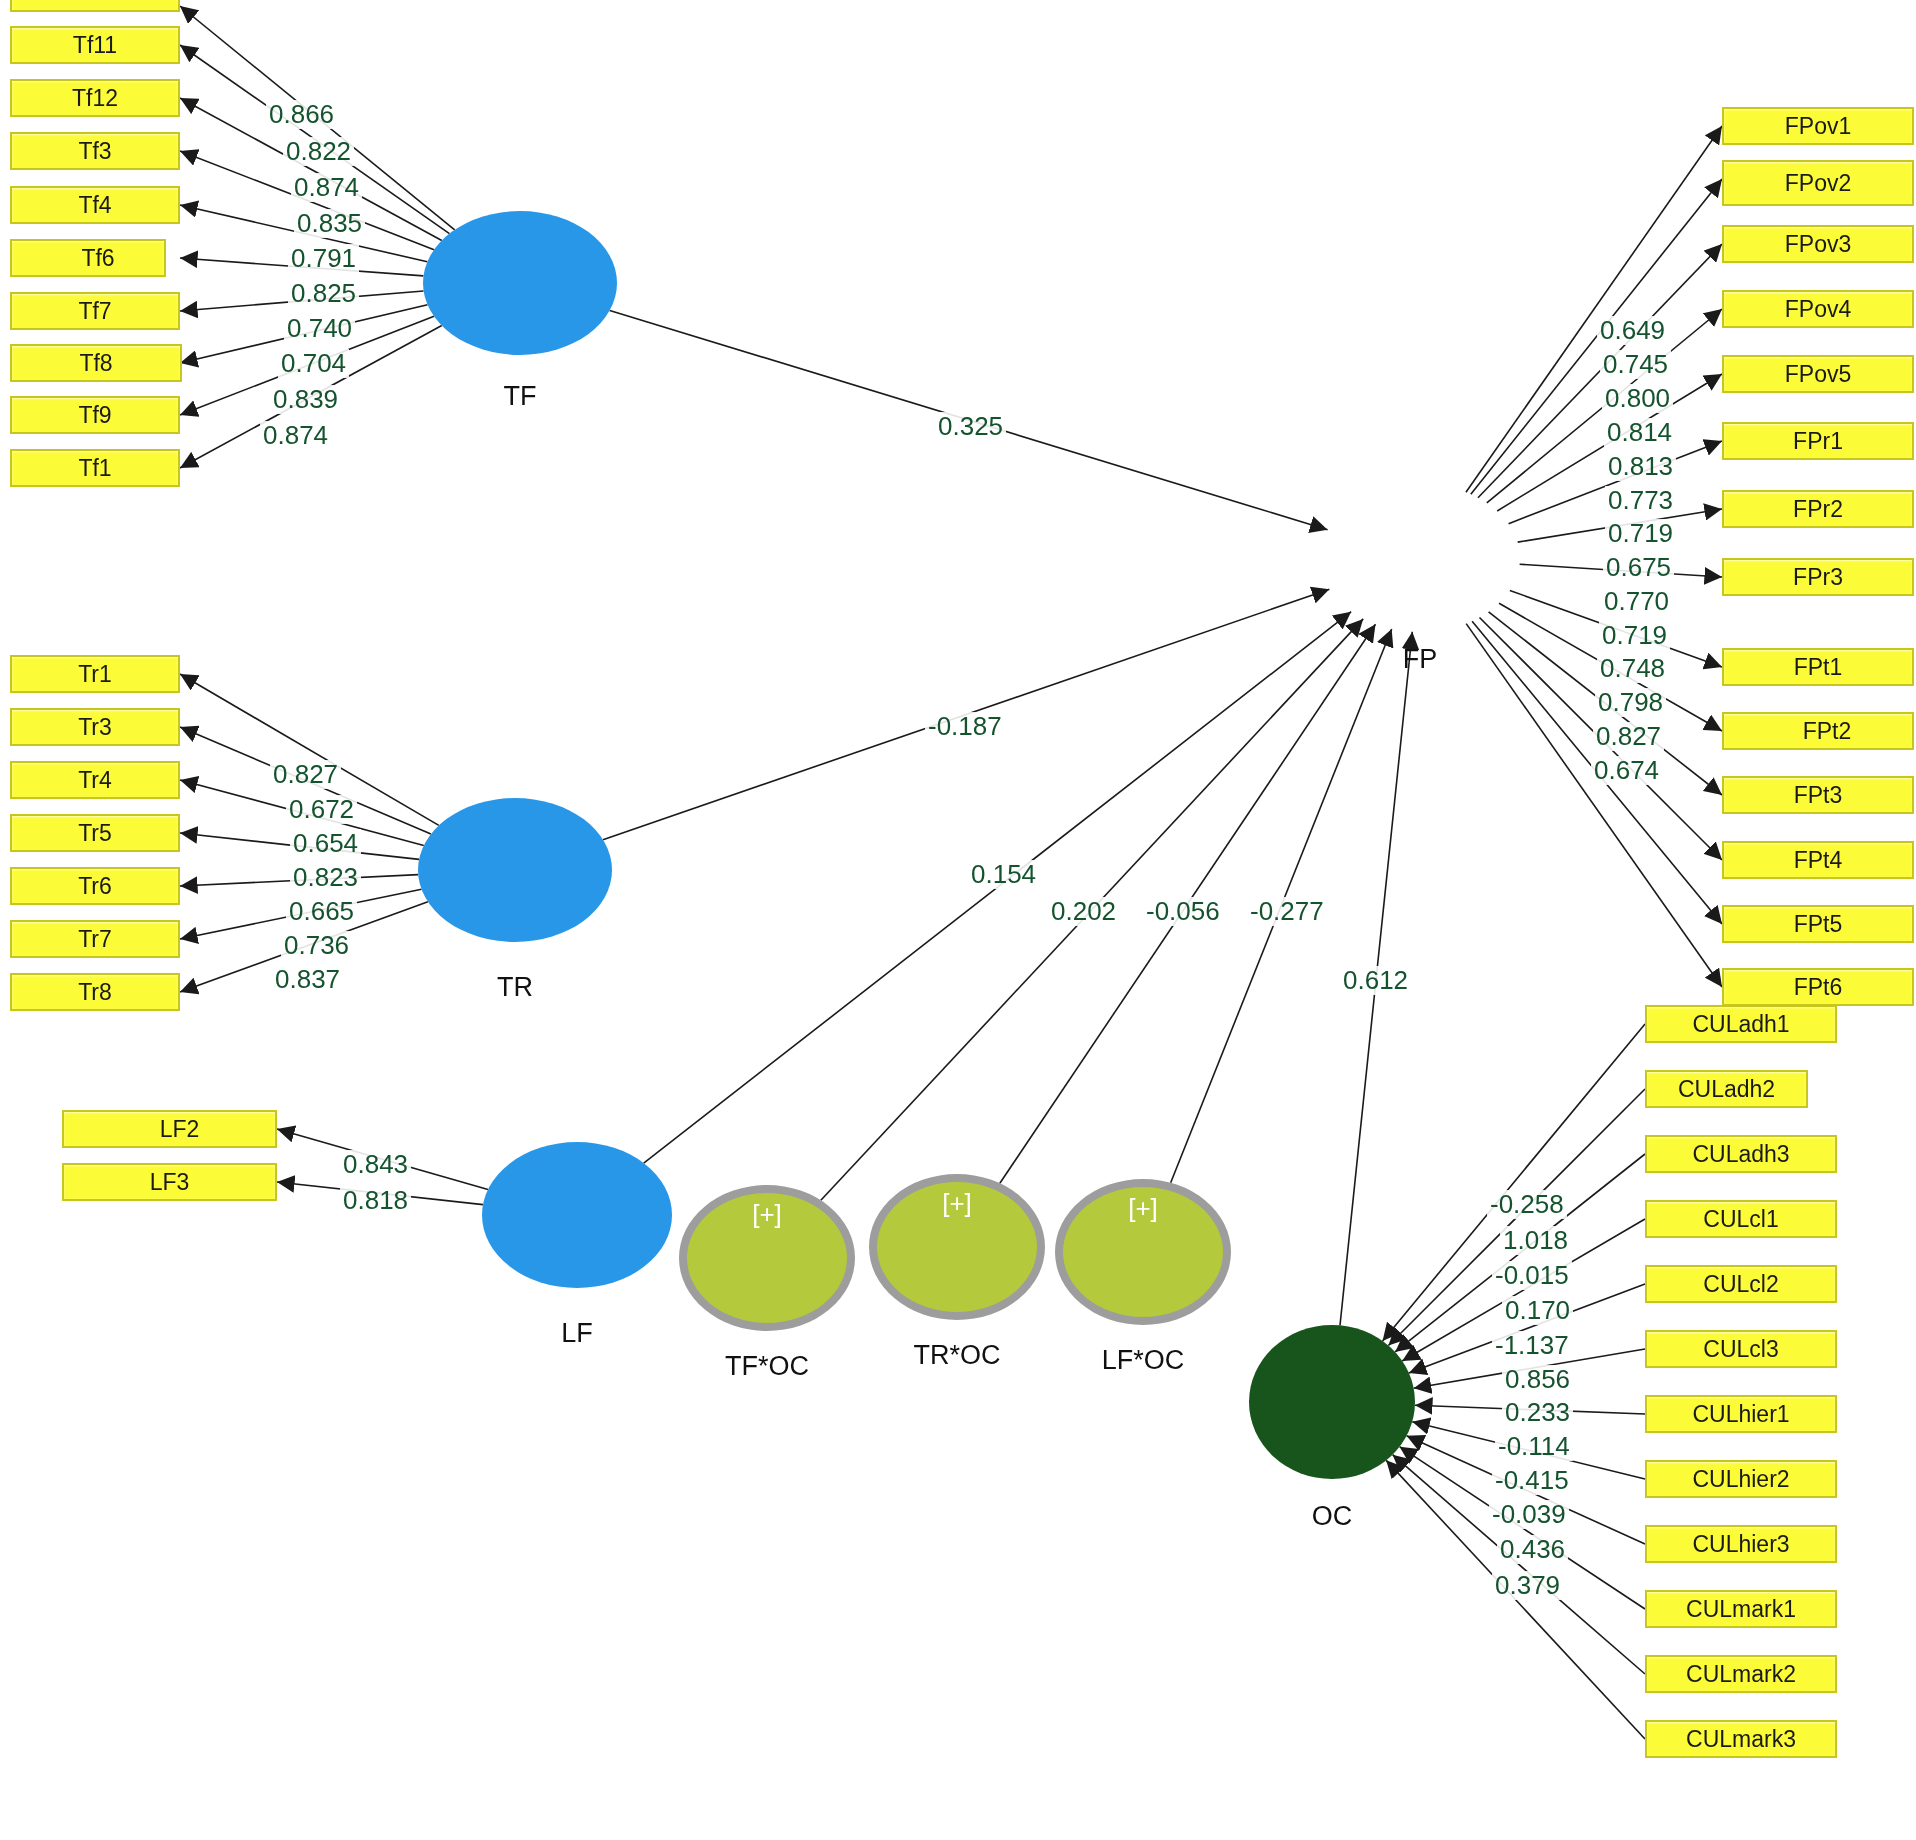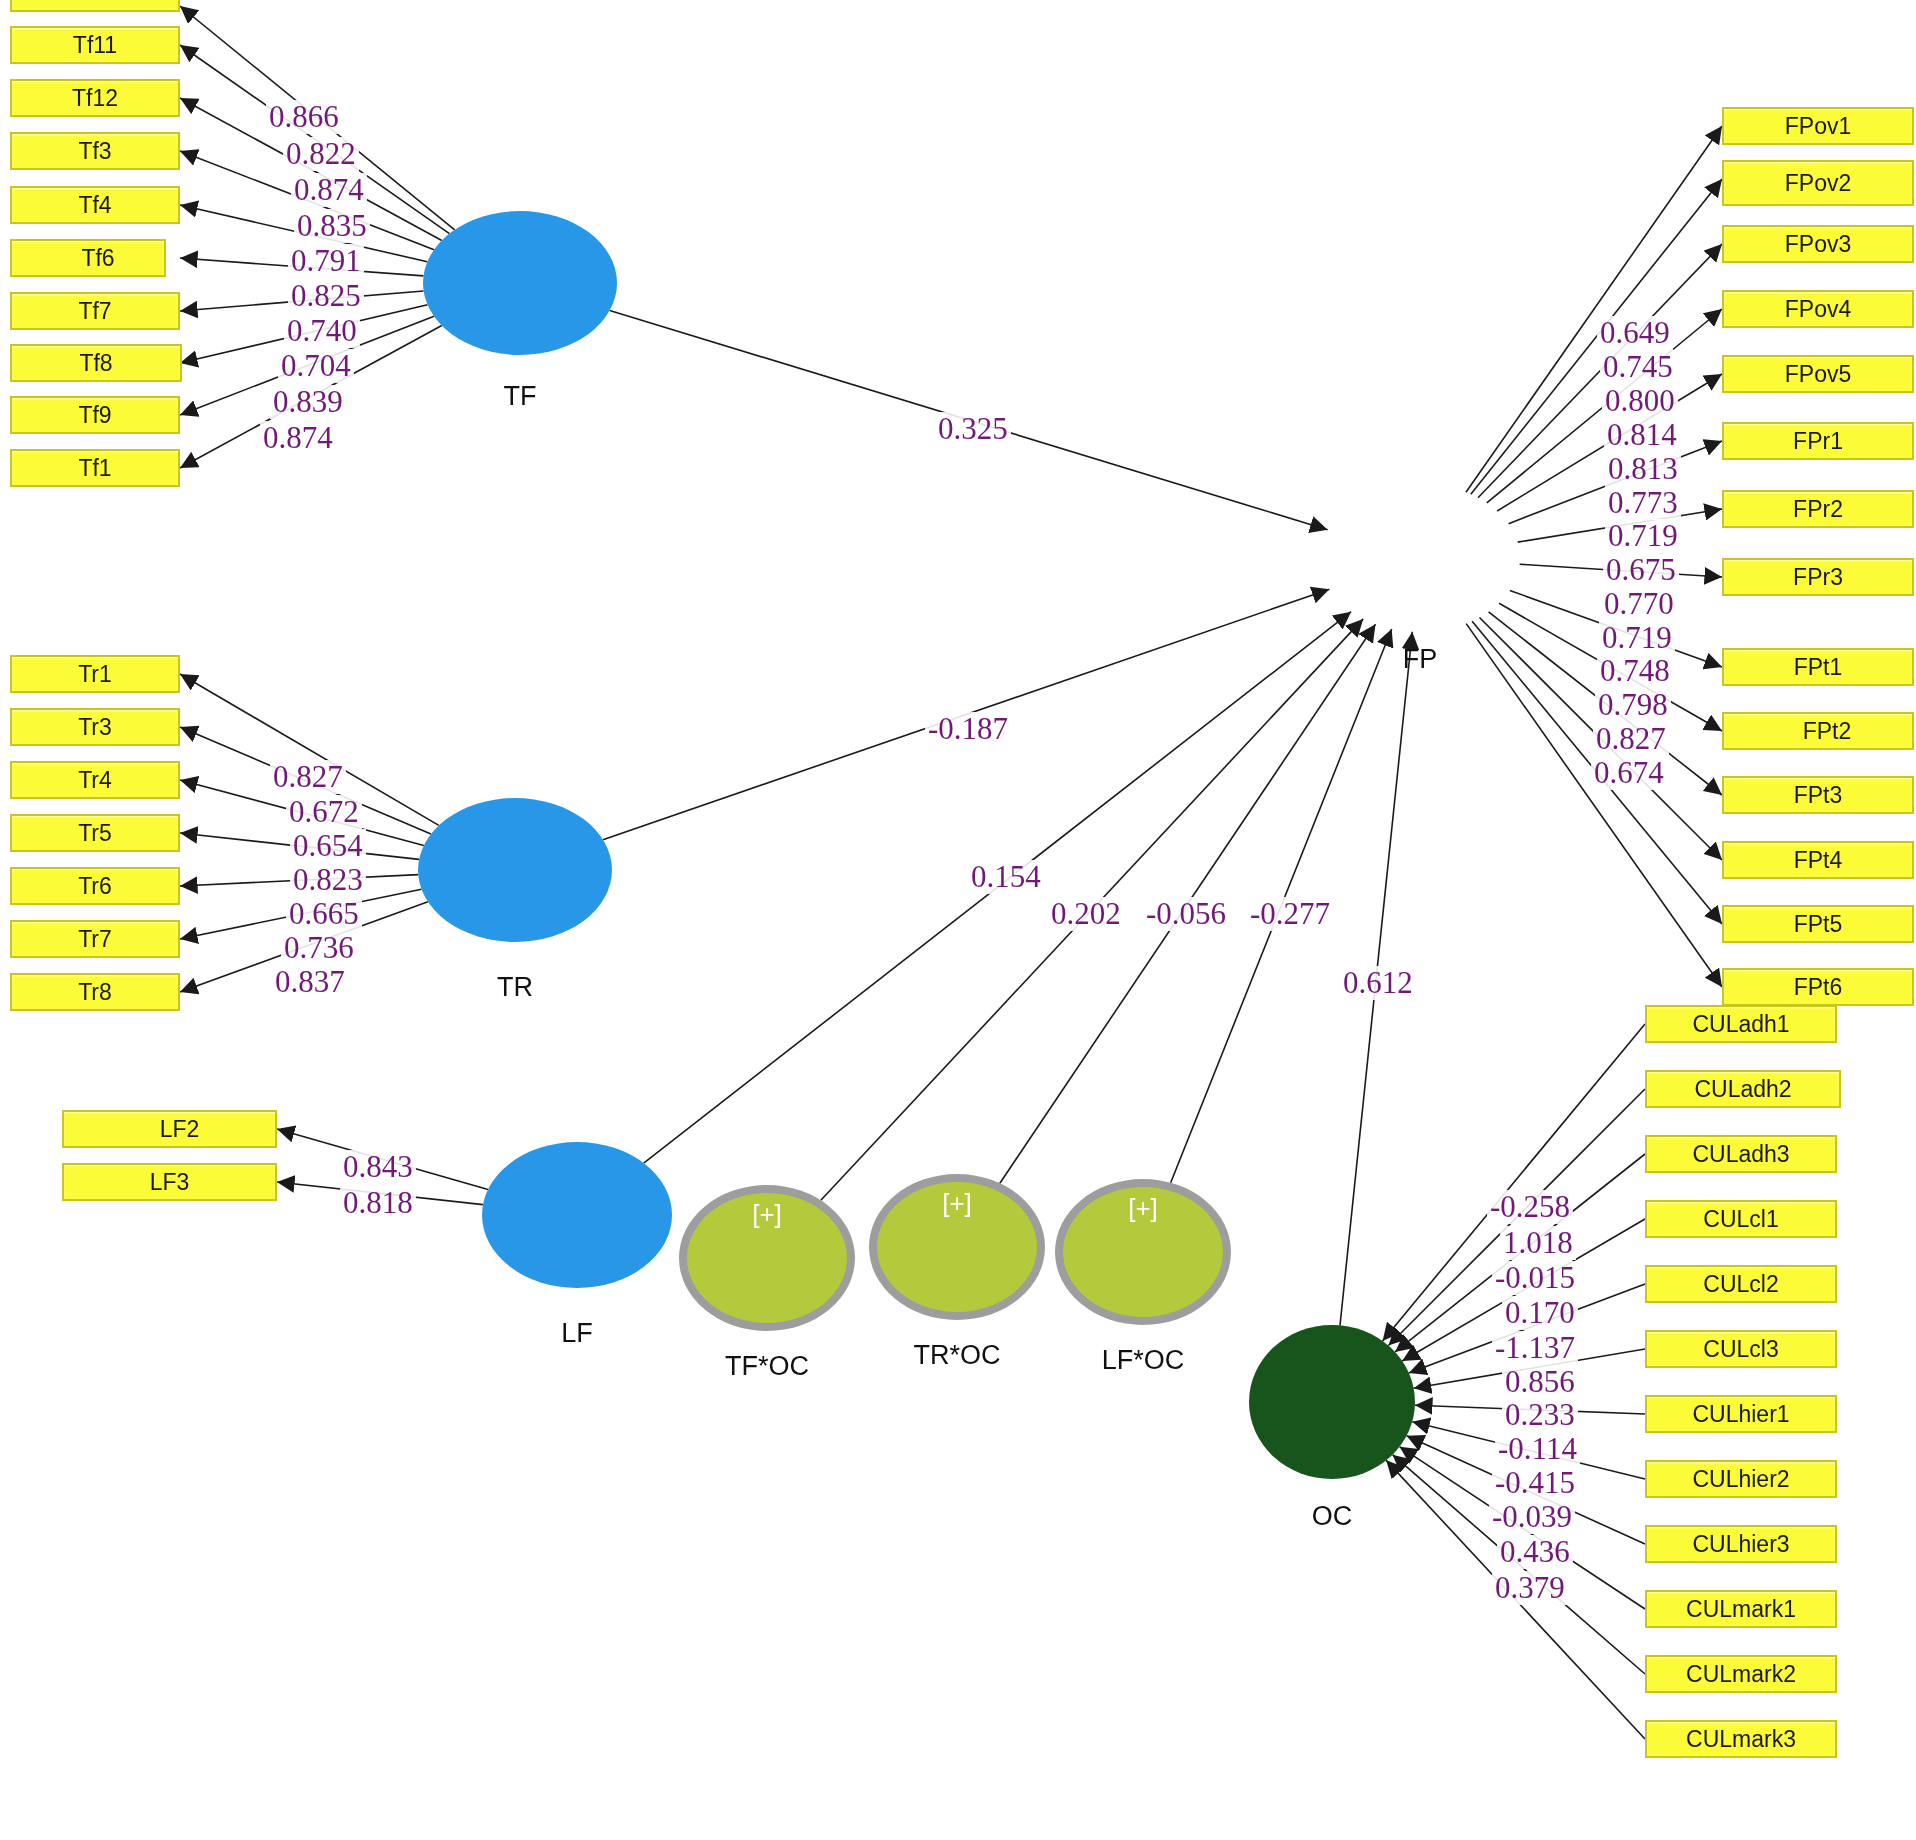--- a/index.html
+++ b/index.html
@@ -30,24 +30,23 @@
     color: #ffffff; font-size: 26px;
   }
   .latent .val, .oc .val { top: 50%; transform: translateY(-50%); }
   .moderator .val { top: 6px; }
   .clabel {
     position: absolute; text-align: center;
     font-size: 27px; color: #111111;
   }
   .loading {
     position: absolute;
-    font-size: 31px; color: #701a75; line-height: 1.1;
+    font-size: 26px; color: #14532d; line-height: 1.1;
     background: rgba(255,255,255,0.88); padding: 0 3px;
     white-space: nowrap;
-    font-family: Liberation Serif, serif;
   }
   .caption {
     position: absolute; left: 0; top: 1786px; width: 100%;
     text-align: center; font-family: "Liberation Serif", serif;
     font-size: 36px; color: #000000;
   }
   .cap-b { font-weight: bold; }
   .cap-t { margin-left: 10px; }
 </style>
 </head>
@@ -209,21 +208,21 @@
       </div>
       <div class="box" style="left: 1722px; top: 905px; width: 192px; height: 38px;">
         <span>FPt5</span>
       </div>
       <div class="box" style="left: 1722px; top: 968px; width: 192px; height: 38px;">
         <span>FPt6</span>
       </div>
       <div class="box" style="left: 1645px; top: 1005px; width: 192px; height: 38px;">
         <span>CULadh1</span>
       </div>
-      <div class="box" style="left: 1645px; top: 1070px; width: 196px; height: 38px;">
+      <div class="box" style="left: 1645px; top: 1070px; width: 163px; height: 38px;">
         <span>CULadh2</span>
       </div>
       <div class="box" style="left: 1645px; top: 1135px; width: 192px; height: 38px;">
         <span>CULadh3</span>
       </div>
       <div class="box" style="left: 1645px; top: 1200px; width: 192px; height: 38px;">
         <span>CULcl1</span>
       </div>
       <div class="box" style="left: 1645px; top: 1265px; width: 192px; height: 38px;">
         <span>CULcl2</span>

